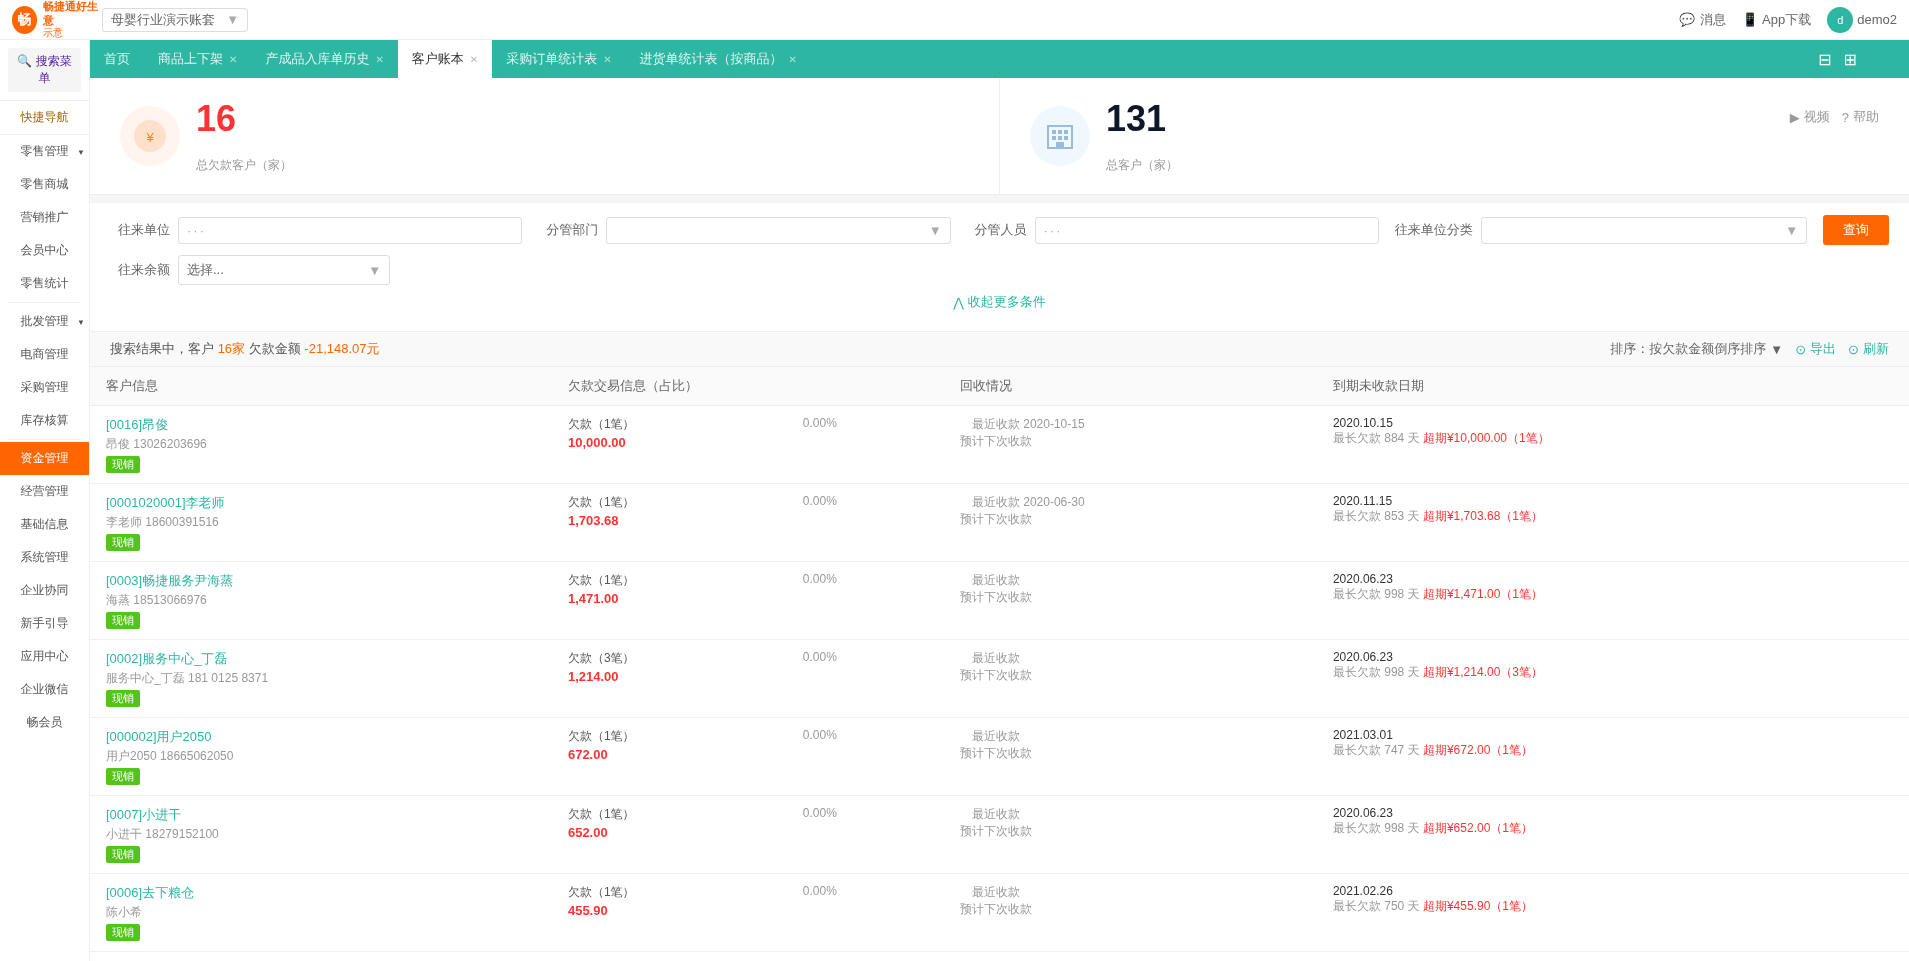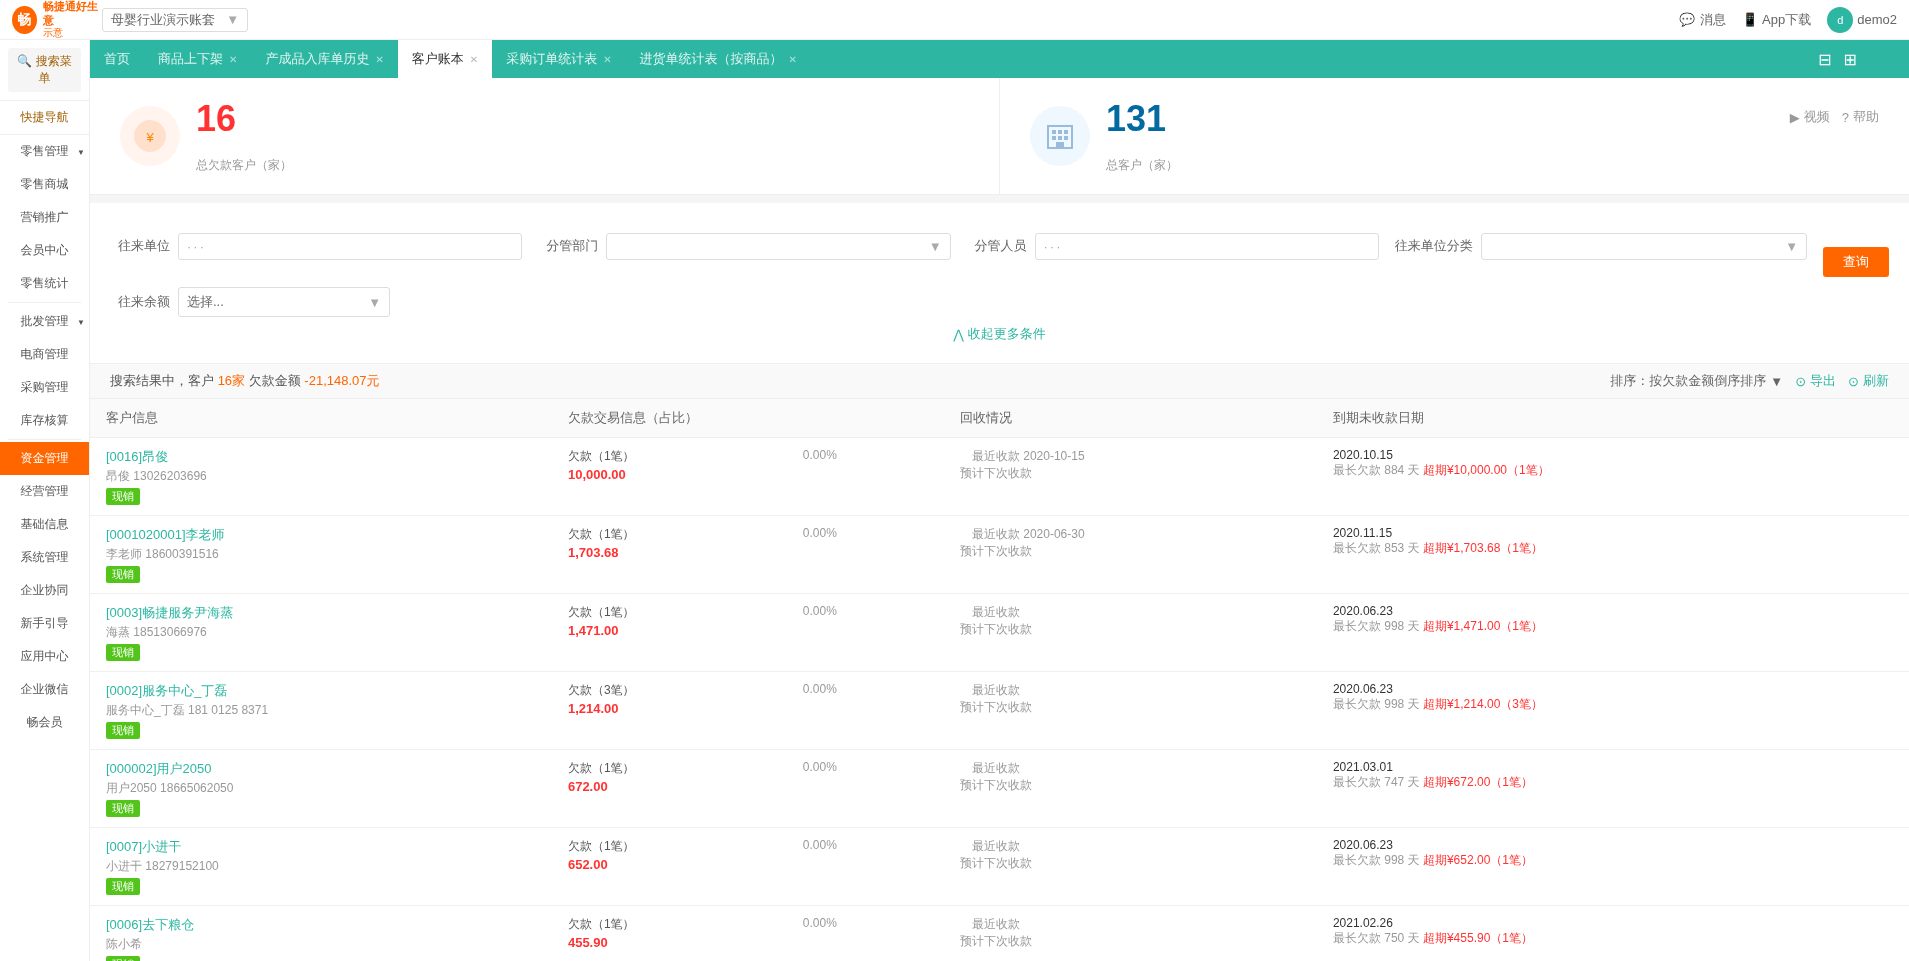--- a/index.html
+++ b/index.html
@@ -13,21 +13,21 @@
     .store-selector { border: 1px solid #ddd; padding: 2px 8px; border-radius: 3px; color: #666; font-size: 12px; min-width: 120px; }
     .top-right { margin-left: auto; display: flex; align-items: center; gap: 16px; }
     .top-right-item { display: flex; align-items: center; gap: 4px; color: #666; font-size: 12px; cursor: pointer; }
     .avatar { width: 26px; height: 26px; background: #2db7a3; border-radius: 50%; display: flex; align-items: center; justify-content: center; color: white; font-size: 11px; }
 
     .main-layout { display: flex; flex: 1; overflow: hidden; }
     
     
     .sidebar { width: 90px; background: #fff; border-right: 1px solid #eee; display: flex; flex-direction: column; overflow-y: auto; flex-shrink: 0; }
     .sidebar-search { padding: 8px; border-bottom: 1px solid #eee; }
-    .sidebar-search-btn { width: 100%; background: #f5f5f5; border: none; padding: 5px; border-radius: 3px; color: #a16207; cursor: pointer; font-size: 12px; }
+    .sidebar-search-btn { width: 100%; background: #f5f5f5; border: none; padding: 5px; border-radius: 3px; color: #4c1d95; cursor: pointer; font-size: 12px; }
     .sidebar-item { padding: 8px 4px; text-align: center; cursor: pointer; color: #555; font-size: 12px; position: relative; }
     .sidebar-item.active { background: #ff6600; color: white; }
     .sidebar-item.has-arrow::after { content: '▼'; font-size: 8px; position: absolute; right: 4px; top: 50%; transform: translateY(-50%); }
     .sidebar-divider { height: 1px; background: #eee; margin: 2px 8px; }
 
     
     .tabs-bar { background: #2db7a3; display: flex; align-items: center; height: 38px; flex-shrink: 0; padding-right: 40px; }
     .tab { display: flex; align-items: center; padding: 0 14px; height: 38px; color: rgba(255,255,255,0.85); cursor: pointer; font-size: 13px; white-space: nowrap; gap: 6px; }
     .tab.active { background: #fff; color: #333; }
     .tab .close-x { font-size: 10px; opacity: 0.7; }
@@ -40,35 +40,35 @@
     
     .stats-header { background: #fff; display: flex; border-bottom: 1px solid #eee; }
     .stat-card { flex: 1; padding: 20px 30px; display: flex; align-items: center; gap: 16px; border-right: 1px solid #eee; }
     .stat-card:last-child { border-right: none; }
     .stat-icon { width: 60px; height: 60px; border-radius: 50%; display: flex; align-items: center; justify-content: center; font-size: 24px; flex-shrink: 0; }
     .stat-icon.orange { background: #fff5ee; color: #ff8800; }
     .stat-icon.pink { background: #fff0f5; color: #ff6699; }
     .stat-icon.blue { background: #f0f8ff; color: #6699cc; }
     .stat-number { font-size: 36px; font-weight: bold; }
     .stat-number.red { color: #ff3333; }
-    .stat-number.dark { color: #0369a1; }
+    .stat-number.dark { color: #0f172a; }
     .stat-label { font-size: 12px; color: #999; margin-top: 17px; }
     .stat-help { margin-left: auto; display: flex; gap: 12px; align-self: flex-start; padding-top: 10px; }
     .stat-help-item { display: flex; align-items: center; gap: 4px; color: #999; font-size: 12px; cursor: pointer; }
 
     
     .filter-area { background: #fff; padding: 12px 20px; margin-top: 8px; }
     .filter-row { display: flex; align-items: center; gap: 16px; margin-bottom: 10px; }
     .filter-item { display: flex; align-items: center; gap: 8px; flex: 1; }
     .filter-label { color: #666; font-size: 13px; white-space: nowrap; min-width: 60px; text-align: right; }
     .filter-input { flex: 1; border: 1px solid #ddd; border-radius: 3px; padding: 5px 8px; font-size: 13px; color: #666; display: flex; align-items: center; justify-content: space-between; cursor: pointer; }
     .filter-input .dots { color: #aaa; letter-spacing: 2px; }
     .filter-select { flex: 1; border: 1px solid #ddd; border-radius: 3px; padding: 5px 8px; font-size: 13px; color: #666; display: flex; align-items: center; justify-content: space-between; cursor: pointer; }
     .filter-select .arrow { color: #aaa; }
-    .search-btn { background: #ff6600; color: white; border: none; padding: 6px 20px; border-radius: 3px; cursor: pointer; font-size: 13px; margin-top: 32px; }
+    .search-btn { background: #ff6600; color: white; border: none; padding: 6px 20px; border-radius: 3px; cursor: pointer; font-size: 13px; }
     .filter-row2 { display: flex; align-items: center; gap: 16px; }
     .collapse-btn { display: flex; align-items: center; justify-content: center; color: #2db7a3; font-size: 12px; cursor: pointer; margin: 8px auto; gap: 4px; }
 
     
     .results-bar { background: #f9f9f9; padding: 8px 20px; display: flex; align-items: center; justify-content: space-between; border-top: 1px solid #eee; border-bottom: 1px solid #eee; }
     .results-info { font-size: 13px; color: #555; }
     .results-info .highlight { color: #ff6600; }
     .results-actions { display: flex; align-items: center; gap: 12px; font-size: 12px; color: #666; }
     .results-sort { display: flex; align-items: center; gap: 4px; cursor: pointer; }
     .results-action-btn { display: flex; align-items: center; gap: 4px; cursor: pointer; color: #2db7a3; }

